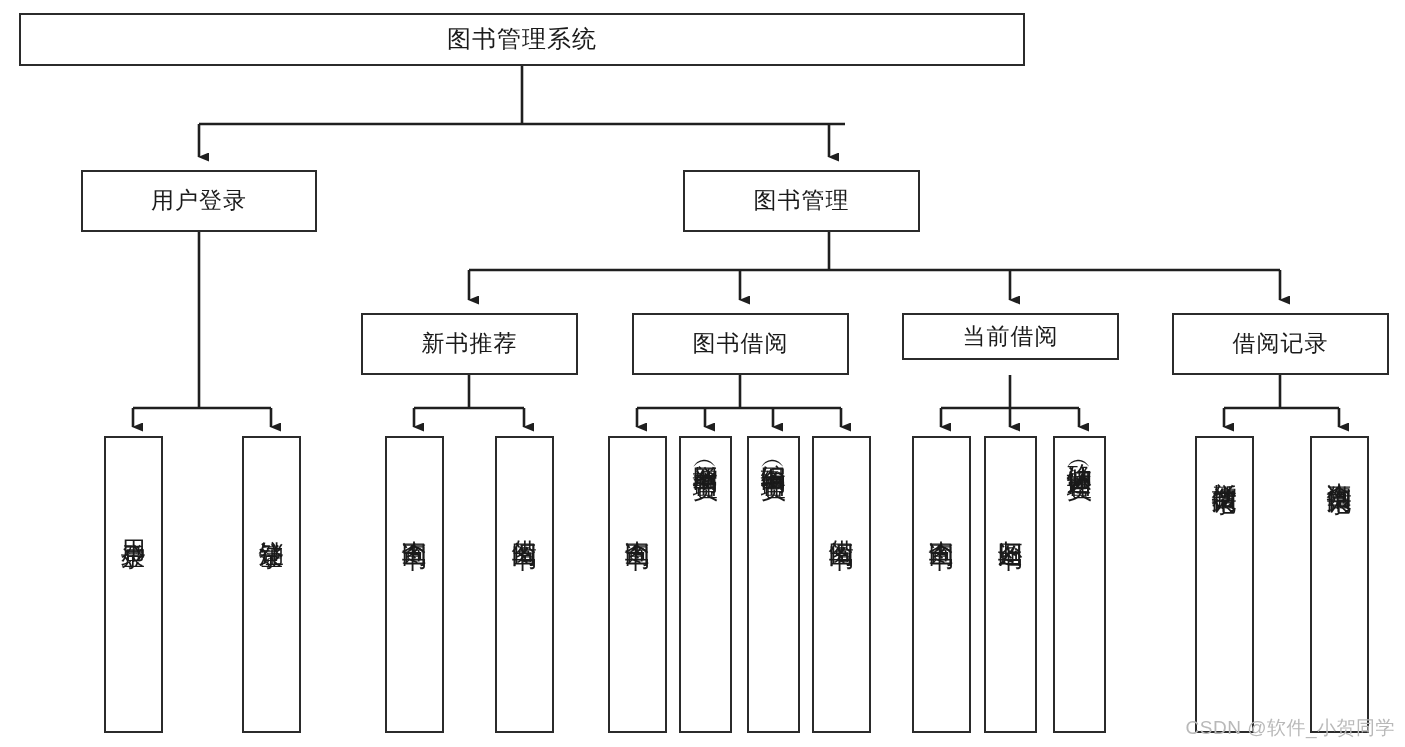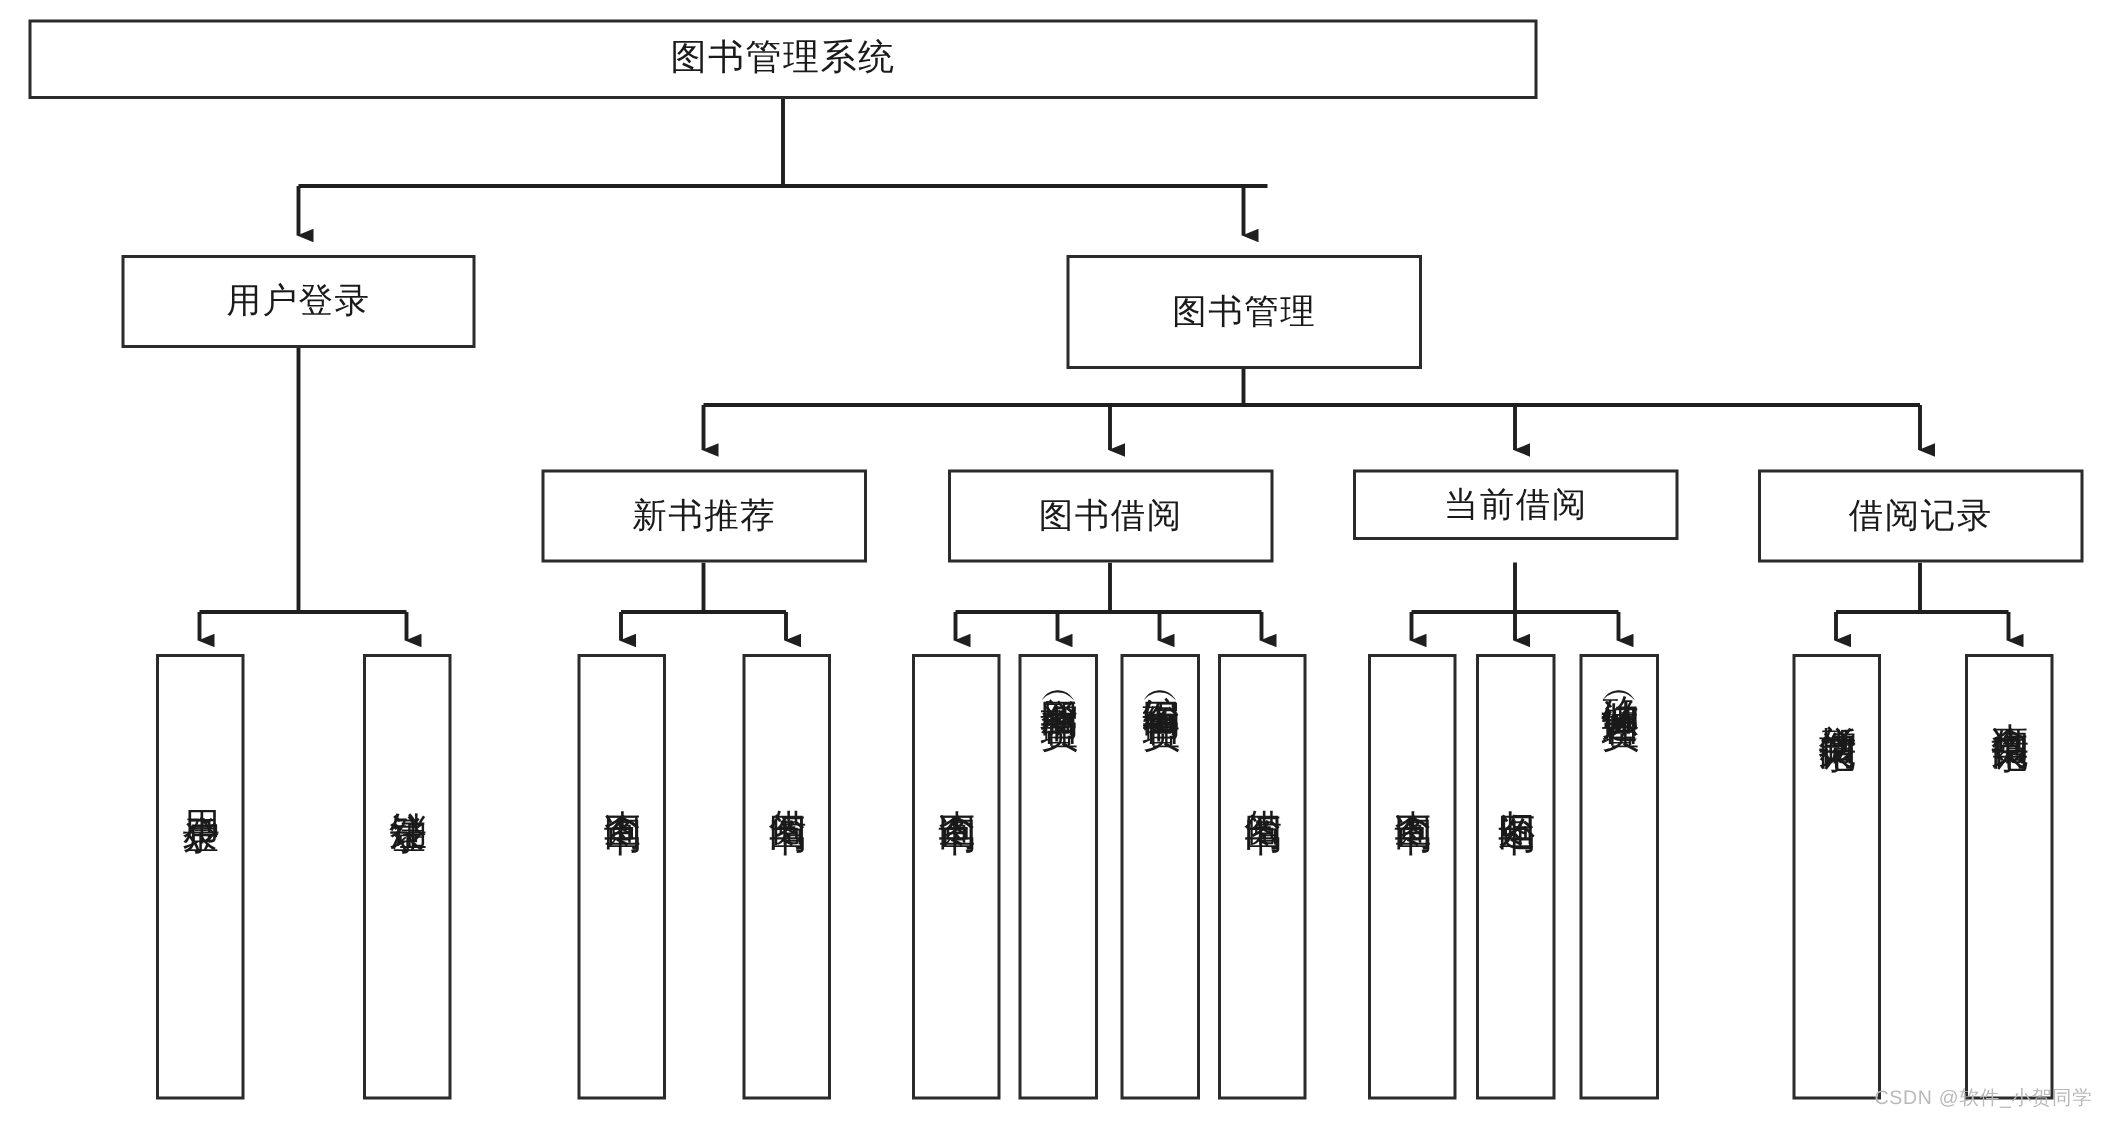--- a/index.html
+++ b/index.html
@@ -62,21 +62,21 @@
     text-orientation: upright;
     font-size: 25px;
     line-height: 1.05;
     letter-spacing: 2px;
     white-space: nowrap;
   }
   .watermark {
     position: absolute;
     right: 10px;
     bottom: 6px;
-    font-size: 13px;
+    font-size: 19px;
     color: #b9b9b9;
     letter-spacing: 0.5px;
     white-space: nowrap;
     z-index: 3;
   }
 </style>
 </head>
 <body>
 
 <div id="canvas">
@@ -131,21 +131,21 @@
     </g>
   </svg>
 
   <div class="node horiz root" style="left:19px; top:13px; width:1006px; height:53px;">
     <span class="node-label">图书管理系统</span>
   </div>
 
   <div class="node horiz" style="left:81px; top:170px; width:236px; height:62px;">
     <span class="node-label">用户登录</span>
   </div>
-  <div class="node horiz" style="left:711px; top:170px; width:237px; height:76px;">
+  <div class="node horiz" style="left:683px; top:170px; width:237px; height:62px;">
     <span class="node-label">图书管理</span>
   </div>
 
   <div class="node horiz" style="left:632px; top:313px; width:217px; height:62px;">
     <span class="node-label">图书借阅</span>
   </div>
   <div class="node horiz" style="left:361px; top:313px; width:217px; height:62px;">
     <span class="node-label">新书推荐</span>
   </div>
   <div class="node horiz" style="left:902px; top:313px; width:217px; height:47px;">

